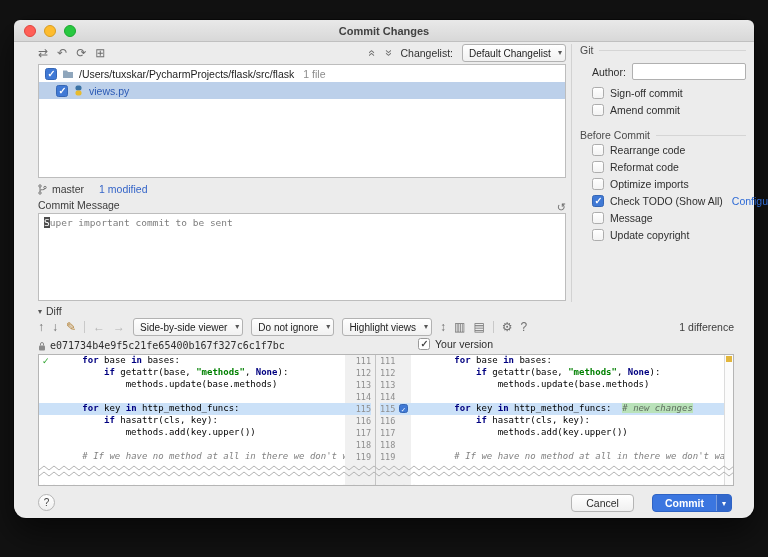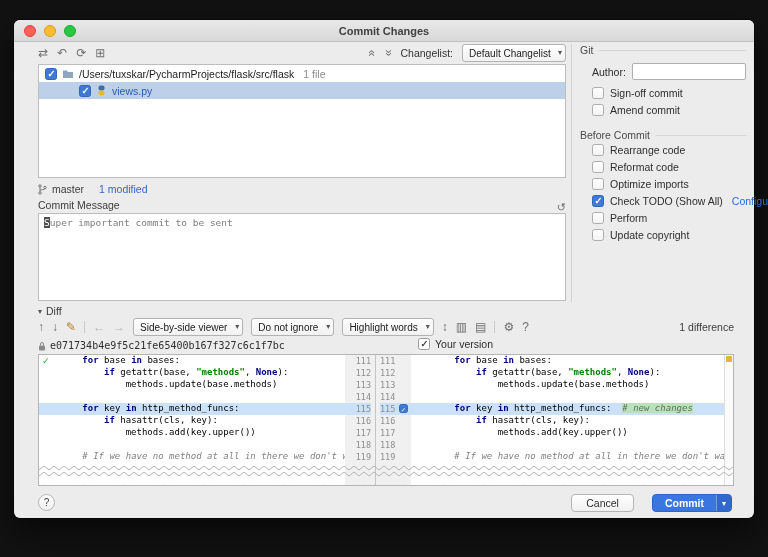--- a/index.html
+++ b/index.html
@@ -1,20 +1,20 @@
 <!DOCTYPE html>
 <html><head>
 <meta charset="utf-8">
 <style>
   *{margin:0;padding:0;box-sizing:border-box}
   html,body{width:768px;height:557px;overflow:hidden}
   body{background:#121212;font-family:"Liberation Sans",sans-serif;position:relative}
 
   .window{position:absolute;left:14px;top:20px;width:740px;height:498px;background:#ececec;
-    border-radius:6px;box-shadow:0 14px 34px rgba(0,0,0,.6),0 0 0 1px rgba(0,0,0,.4)}
+    border-radius:12px;box-shadow:0 14px 34px rgba(0,0,0,.6),0 0 0 1px rgba(0,0,0,.4)}
 
   
   .titlebar{position:absolute;top:0;left:0;right:0;height:22px;background:linear-gradient(#e9e9e9,#d8d8d8);
     border-bottom:1px solid #c0c0c0;border-radius:6px 6px 0 0}
   .lights{position:absolute;left:10px;top:5px;display:flex;gap:8px}
   .light{width:12px;height:12px;border-radius:50%;display:inline-block}
   .light.red{background:#ff5f57;border:1px solid #e0443e}
   .light.yellow{background:#febc2e;border:1px solid #d89d20}
   .light.green{background:#28c840;border:1px solid #1ba82f}
   .title{line-height:22px;text-align:center;font-size:11px;font-weight:700;color:#414141}
@@ -49,21 +49,21 @@
   .sec-head .hrule{flex:1;height:1px;background:#d5d5d5;margin-left:6px}
   .author-row{display:flex;align-items:center;gap:6px;margin:7px 0 4px 12px;font-size:10.5px;color:#2e2e2e}
   .author-row input{flex:1;height:17px;border:1px solid #b0b0b0;border-radius:2px;background:#fff;font-size:10px;padding:0 3px;min-width:0}
   .git-panel .cbrow{margin-left:12px}
   .link{color:#2e6bd6;margin-left:3px;cursor:pointer;text-decoration:none}
   .mt{margin-top:11px}
 
   
   .tree-panel{position:absolute;left:24px;top:44px;width:528px;height:114px;background:#fff;border:1px solid #bdbdbd;overflow:hidden;font-size:10.5px}
   .tree-row{display:flex;align-items:center;gap:5px;height:17px;padding-left:6px;color:#1d1d1d;white-space:nowrap}
-  .tree-row.selected{background:#bcd0ea;padding-left:40px}
+  .tree-row.selected{background:#bcd0ea;padding-left:17px}
   .tree-meta{color:#8b8b8b;margin-left:4px}
   .file-name{color:#2b5ab5}
 
   
   .status-row{position:absolute;left:24px;top:162px;height:14px;display:flex;align-items:center;gap:5px;font-size:10.5px;color:#3c3c3c}
   .modified{color:#3565c8;margin-left:10px}
 
   
   .msg-label-row{position:absolute;left:24px;top:179px;width:528px;display:flex;font-size:10.5px;color:#3c3c3c}
   .msg-label-row .icon-btn{margin-left:auto;font-size:11px}
@@ -192,21 +192,21 @@
       <span class="cb"></span>
       <span>Optimize imports</span>
     </div>
     <div class="cbrow">
       <span class="cb on"></span>
       <span>Check TODO (Show All)</span>
       <a class="link">Configure</a>
     </div>
     <div class="cbrow">
       <span class="cb"></span>
-      <span>Perform</span>
+      <span>Message</span>
     </div>
     <div class="cbrow">
       <span class="cb"></span>
       <span>Update copyright</span>
     </div>
   </div>
 
   <div class="tree-panel">
     <div class="tree-row">
       <span class="cb on"></span>
@@ -259,21 +259,21 @@
     <span class="icon-btn dim">→</span>
     <div class="select">
       <span>Side-by-side viewer</span>
       <span class="arr">▾</span>
     </div>
     <div class="select">
       <span>Do not ignore</span>
       <span class="arr">▾</span>
     </div>
     <div class="select">
-      <span>Highlight words</span>
+      <span>Highlight views</span>
       <span class="arr">▾</span>
     </div>
     <span class="icon-btn">↕</span>
     <span class="icon-btn">▥</span>
     <span class="icon-btn">▤</span>
     <span class="tsep"></span>
     <span class="icon-btn">⚙</span>
     <span class="icon-btn">?</span>
     <span class="diff-count">1 difference</span>
   </div>

